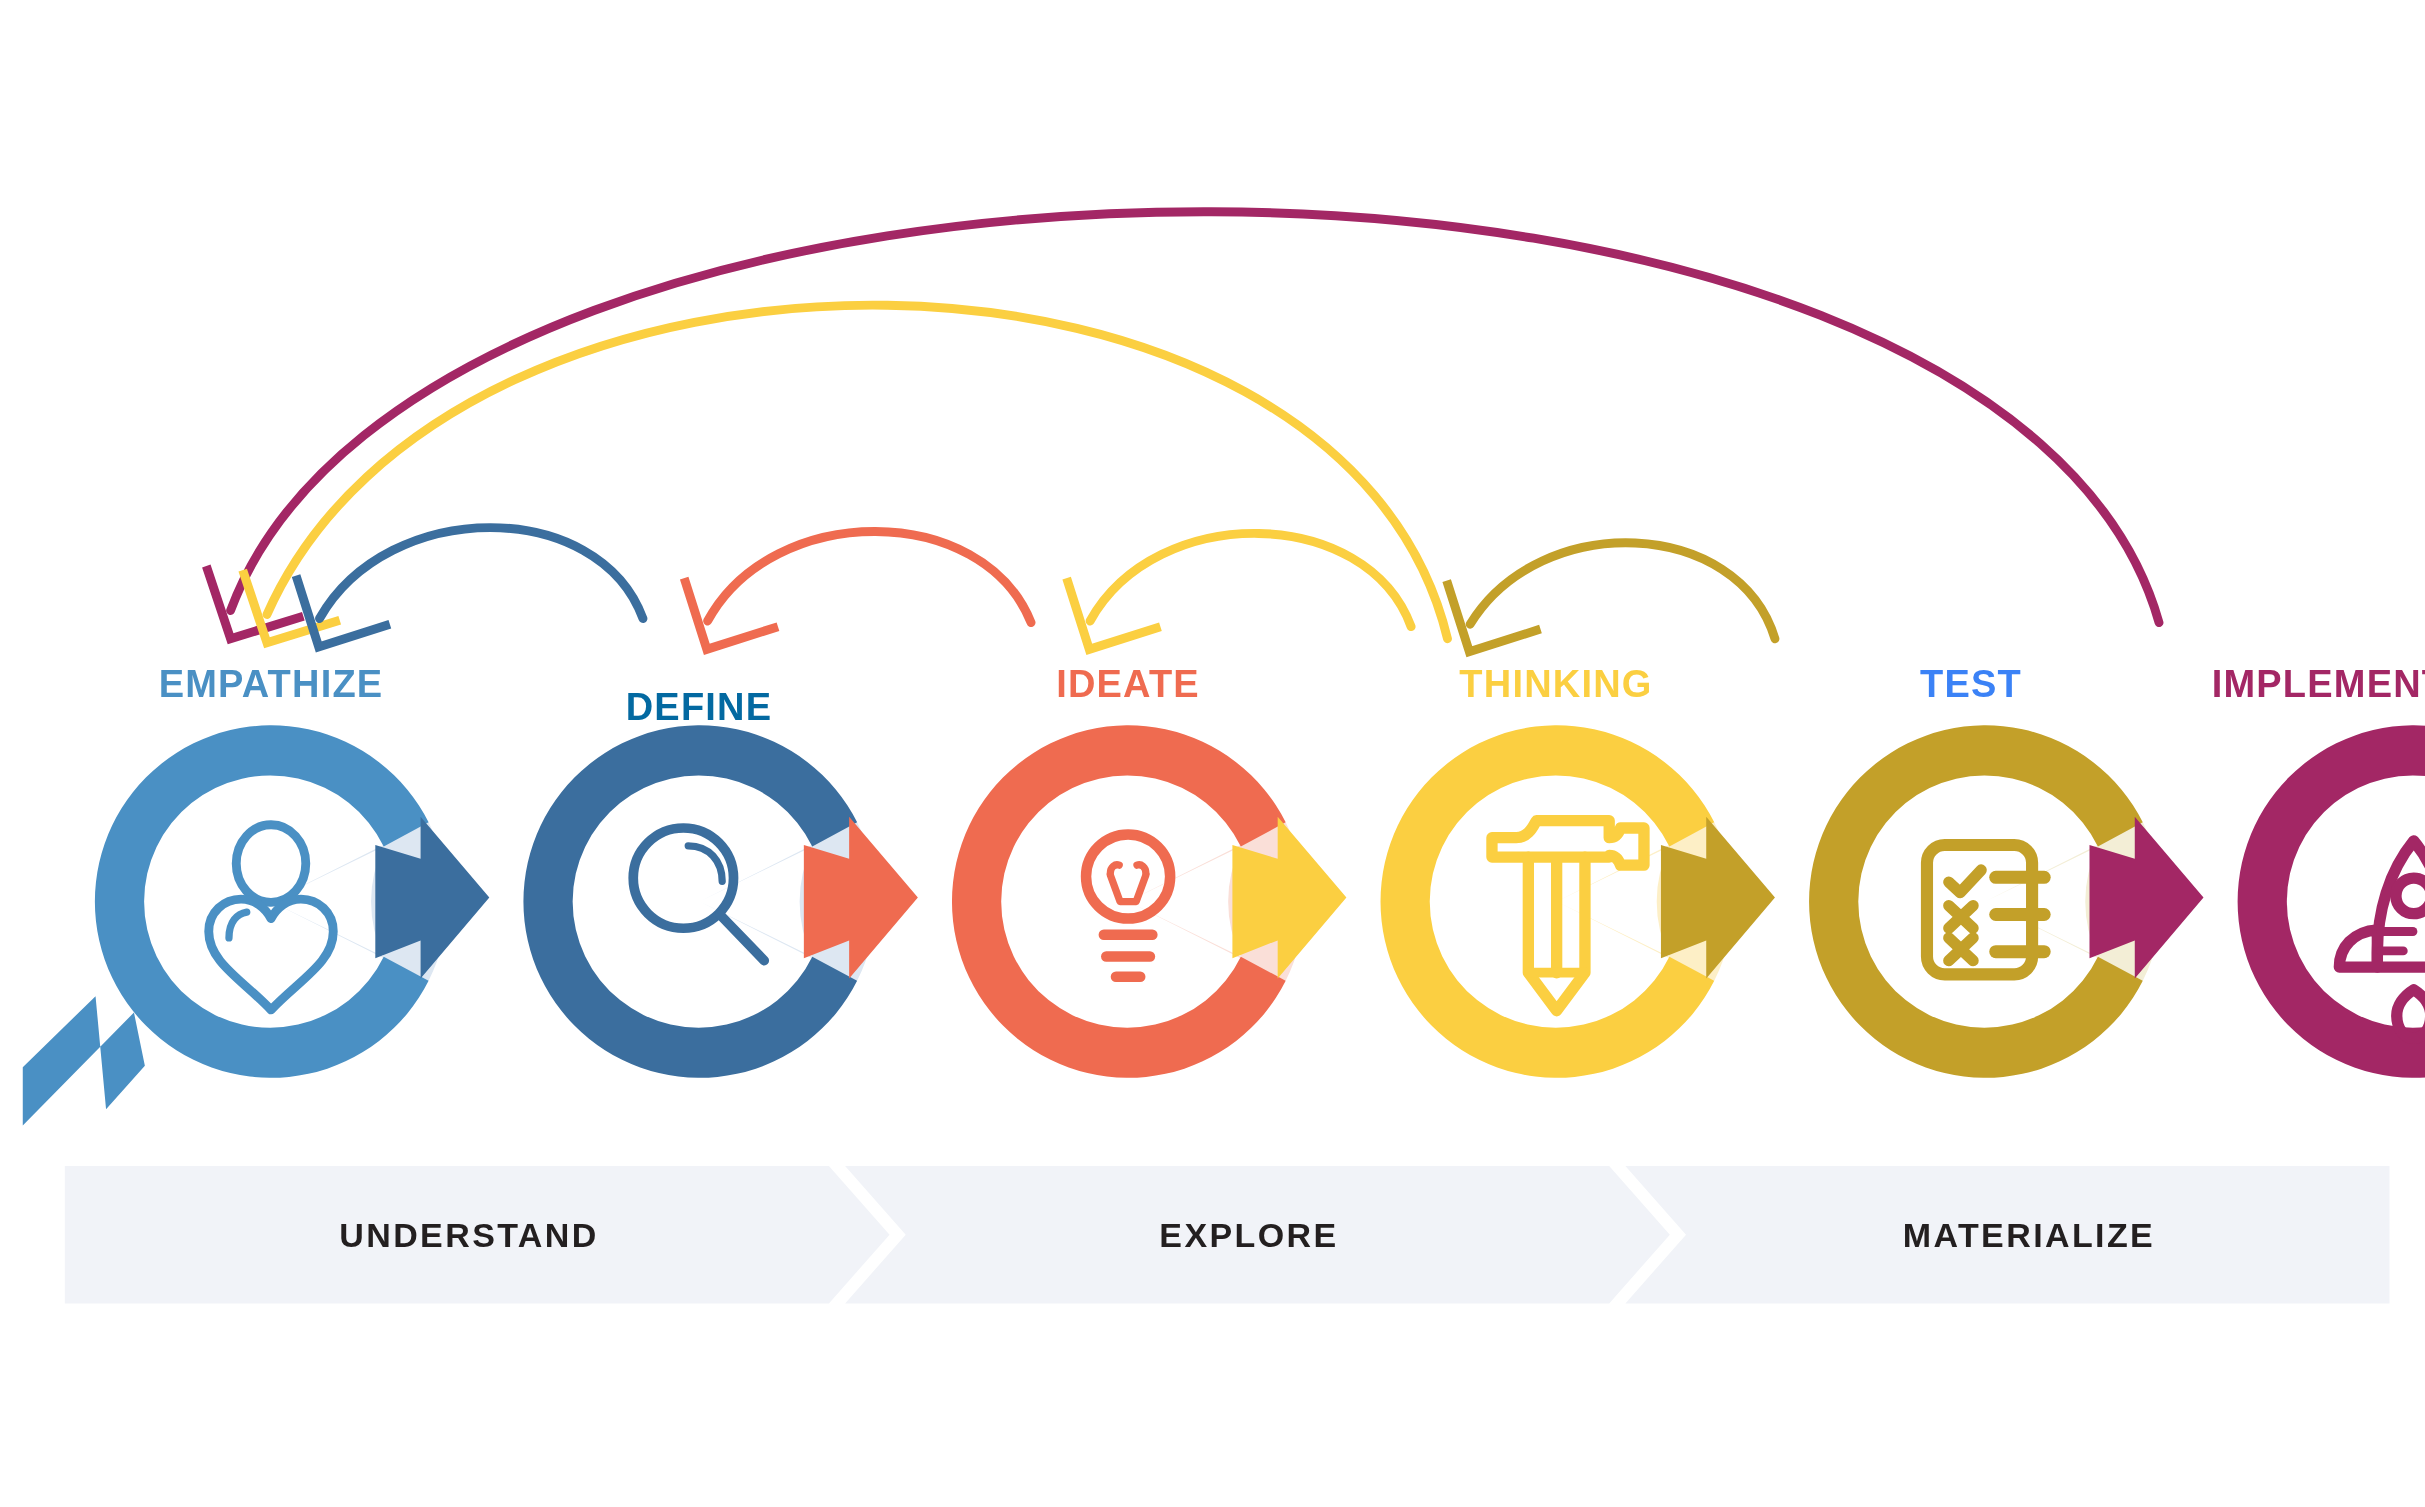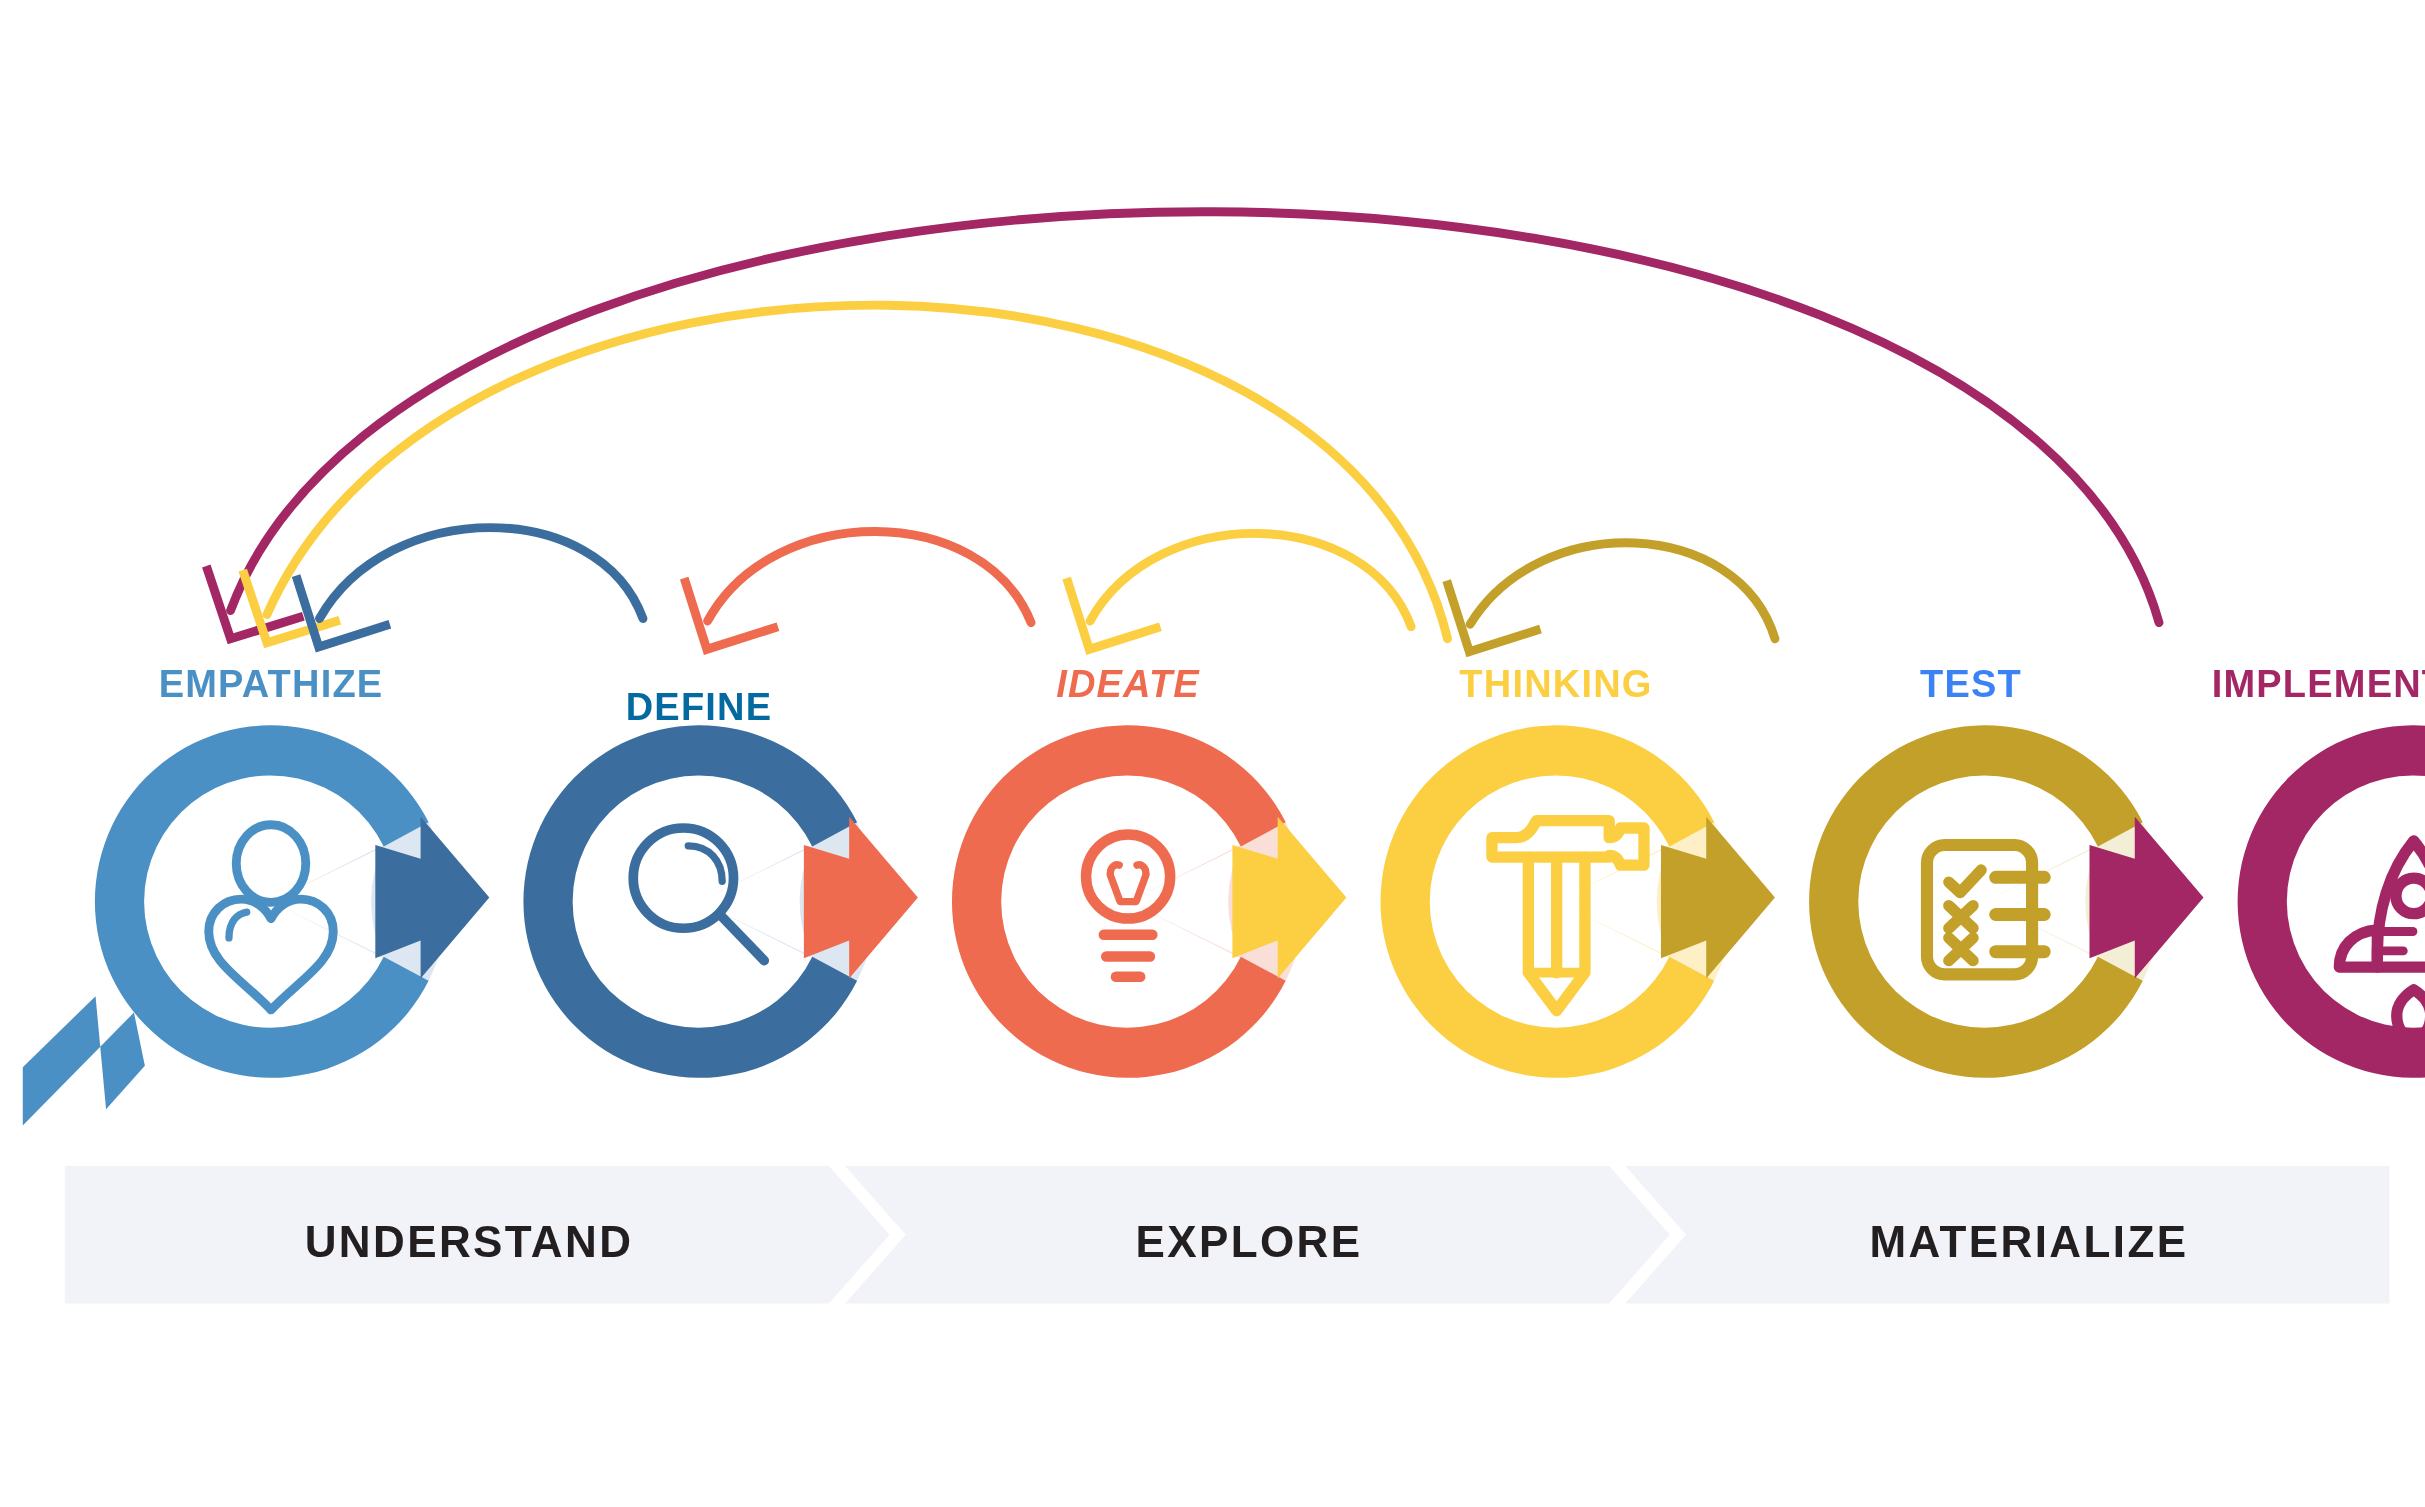--- a/index.html
+++ b/index.html
@@ -33,28 +33,27 @@
     font-weight: bold;
     letter-spacing: 1.2px;
     text-align: center;
     white-space: nowrap;
     transform: translateX(-50%);
     top: 663px;
     font-family: "Liberation Sans", sans-serif;
   }
   .band-label {
     position: absolute;
-    font-size: 44px;
+    font-size: 34px;
     font-weight: bold;
     letter-spacing: 2.4px;
     color: #231f20;
     white-space: nowrap;
     transform: translate(-50%, -50%);
     font-family: "Liberation Sans", sans-serif;
-    margin-top: 7px;
   }
   #credit {
     position: absolute;
     right: 18px;
     bottom: 55px;
     font-size: 36px;
     font-weight: bold;
     letter-spacing: 0.8px;
     white-space: nowrap;
     font-family: "Liberation Sans", sans-serif;
@@ -264,21 +263,21 @@
 
     <g>
       <path d="M 80 1442 L 1025 1442 L 1100 1527 L 1025 1612 L 80 1612 Z" fill="#f1f3f8"></path>
       <path d="M 1045 1442 L 1990 1442 L 2065 1527 L 1990 1612 L 1045 1612 L 1120 1527 Z" fill="#f1f3f8"></path>
       <path d="M 2010 1442 L 2955 1442 L 2955 1612 L 2010 1612 L 2085 1527 Z" fill="#f1f3f8"></path>
     </g>
   </svg>
 
   <div class="phase-label" style="left:271px; color:#4a90c4;">EMPATHIZE</div>
   <div class="phase-label" style="left:699px; color:#0369a1;margin-top:23px;">DEFINE</div>
-  <div class="phase-label" style="left:1128px; color:#ef6b50;font-style:italic;">IDEATE</div>
+  <div class="phase-label" style="left:1128px; color:#ef6b50;">IDEATE</div>
   <div class="phase-label" style="left:1556px; color:#fbcf41;">THINKING</div>
   <div class="phase-label" style="left:1971px; color:#3b82f6;">TEST</div>
   <div class="phase-label" style="left:2329px; color:#a32765;">IMPLEMENT</div>
 
   <div class="band-label" style="left:469px; top:1235px;">UNDERSTAND</div>
   <div class="band-label" style="left:1249px; top:1235px;">EXPLORE</div>
   <div class="band-label" style="left:2029px; top:1235px;">MATERIALIZE</div>
 
 
 

